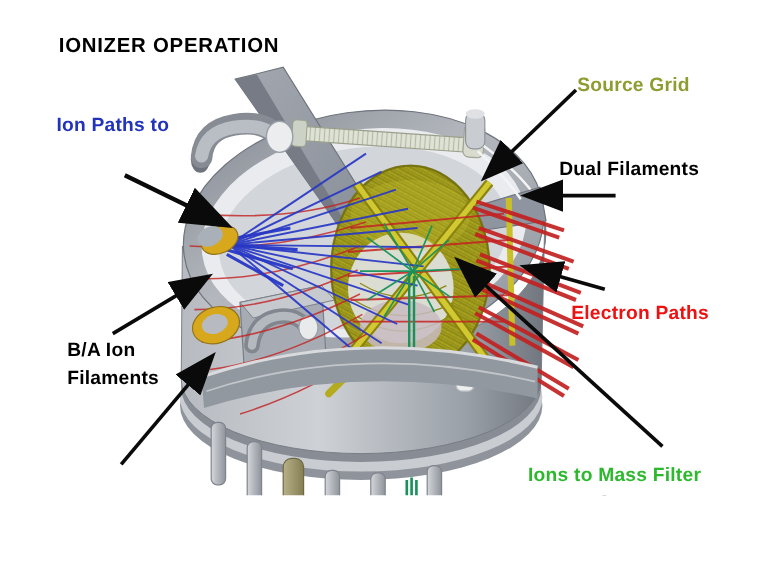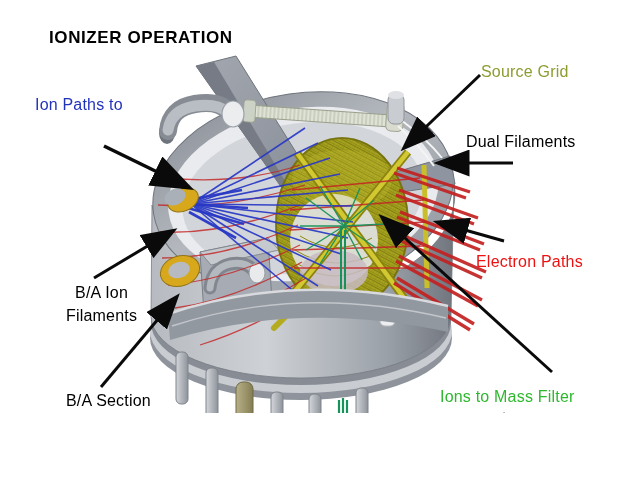--- a/index.html
+++ b/index.html
@@ -3,33 +3,33 @@
 <meta charset="utf-8">
 <style>
   html,body{margin:0;padding:0;}
   .stage{
     position:relative;width:640px;height:413px;overflow:hidden;
     background:#ffffff;
     font-family:"Liberation Sans","DejaVu Sans",sans-serif;
   }
   .stage svg{position:absolute;left:0;top:0;}
   .lbl{
-    position:absolute;font-weight:normal;font-size:16px;line-height:21px;
+    position:absolute;font-weight:bold;font-size:16px;line-height:21px;
     letter-spacing:.2px;white-space:nowrap;z-index:5;
   }
   .title{
     position:absolute;left:49px;top:28px;font-weight:bold;font-size:17px;
     letter-spacing:.6px;z-index:5;
   }
-  .l-ionpaths{left:35px;top:94px;text-align:center;}
+  .l-ionpaths{left:47px;top:94px;text-align:center;}
   .l-sourcegrid{left:481px;top:61px;}
   .l-dualfil{left:466px;top:131px;}
   .l-electron{left:476px;top:251px;}
   .l-ionsmass{left:416px;top:386px;margin-left:24px;}
-  .l-bacoll{left:66px;top:281px;line-height:23px;text-align:center;}
+  .l-bacoll{left:56px;top:281px;line-height:23px;}
   .l-basect{left:66px;top:390px;}
 </style>
 </head>
 <body>
 
 <div class="stage" style="background-color: rgb(255, 255, 255);">
 
   <svg width="640" height="480" viewBox="0 0 640 480">
     <defs>
       <linearGradient id="wallGrad" x1="0" y1="0" x2="1" y2="0">
@@ -262,14 +262,13 @@
 
   <div class="lbl l-dualfil" style="color: rgb(0, 0, 0);">Dual Filaments</div>
 
   <div class="lbl l-ionsmass" style="color: rgb(46, 184, 46);">Ions to Mass Filter</div>
 
   <div class="lbl l-bacoll" style="color: rgb(0, 0, 0);">
     <div>B/A Ion</div>
     <div>Filaments</div>
   </div>
 
-  <div class="lbl l-basect" style="color: rgb(0, 0, 0);">B/A Section</div>
 </div>
 
 </body></html>

